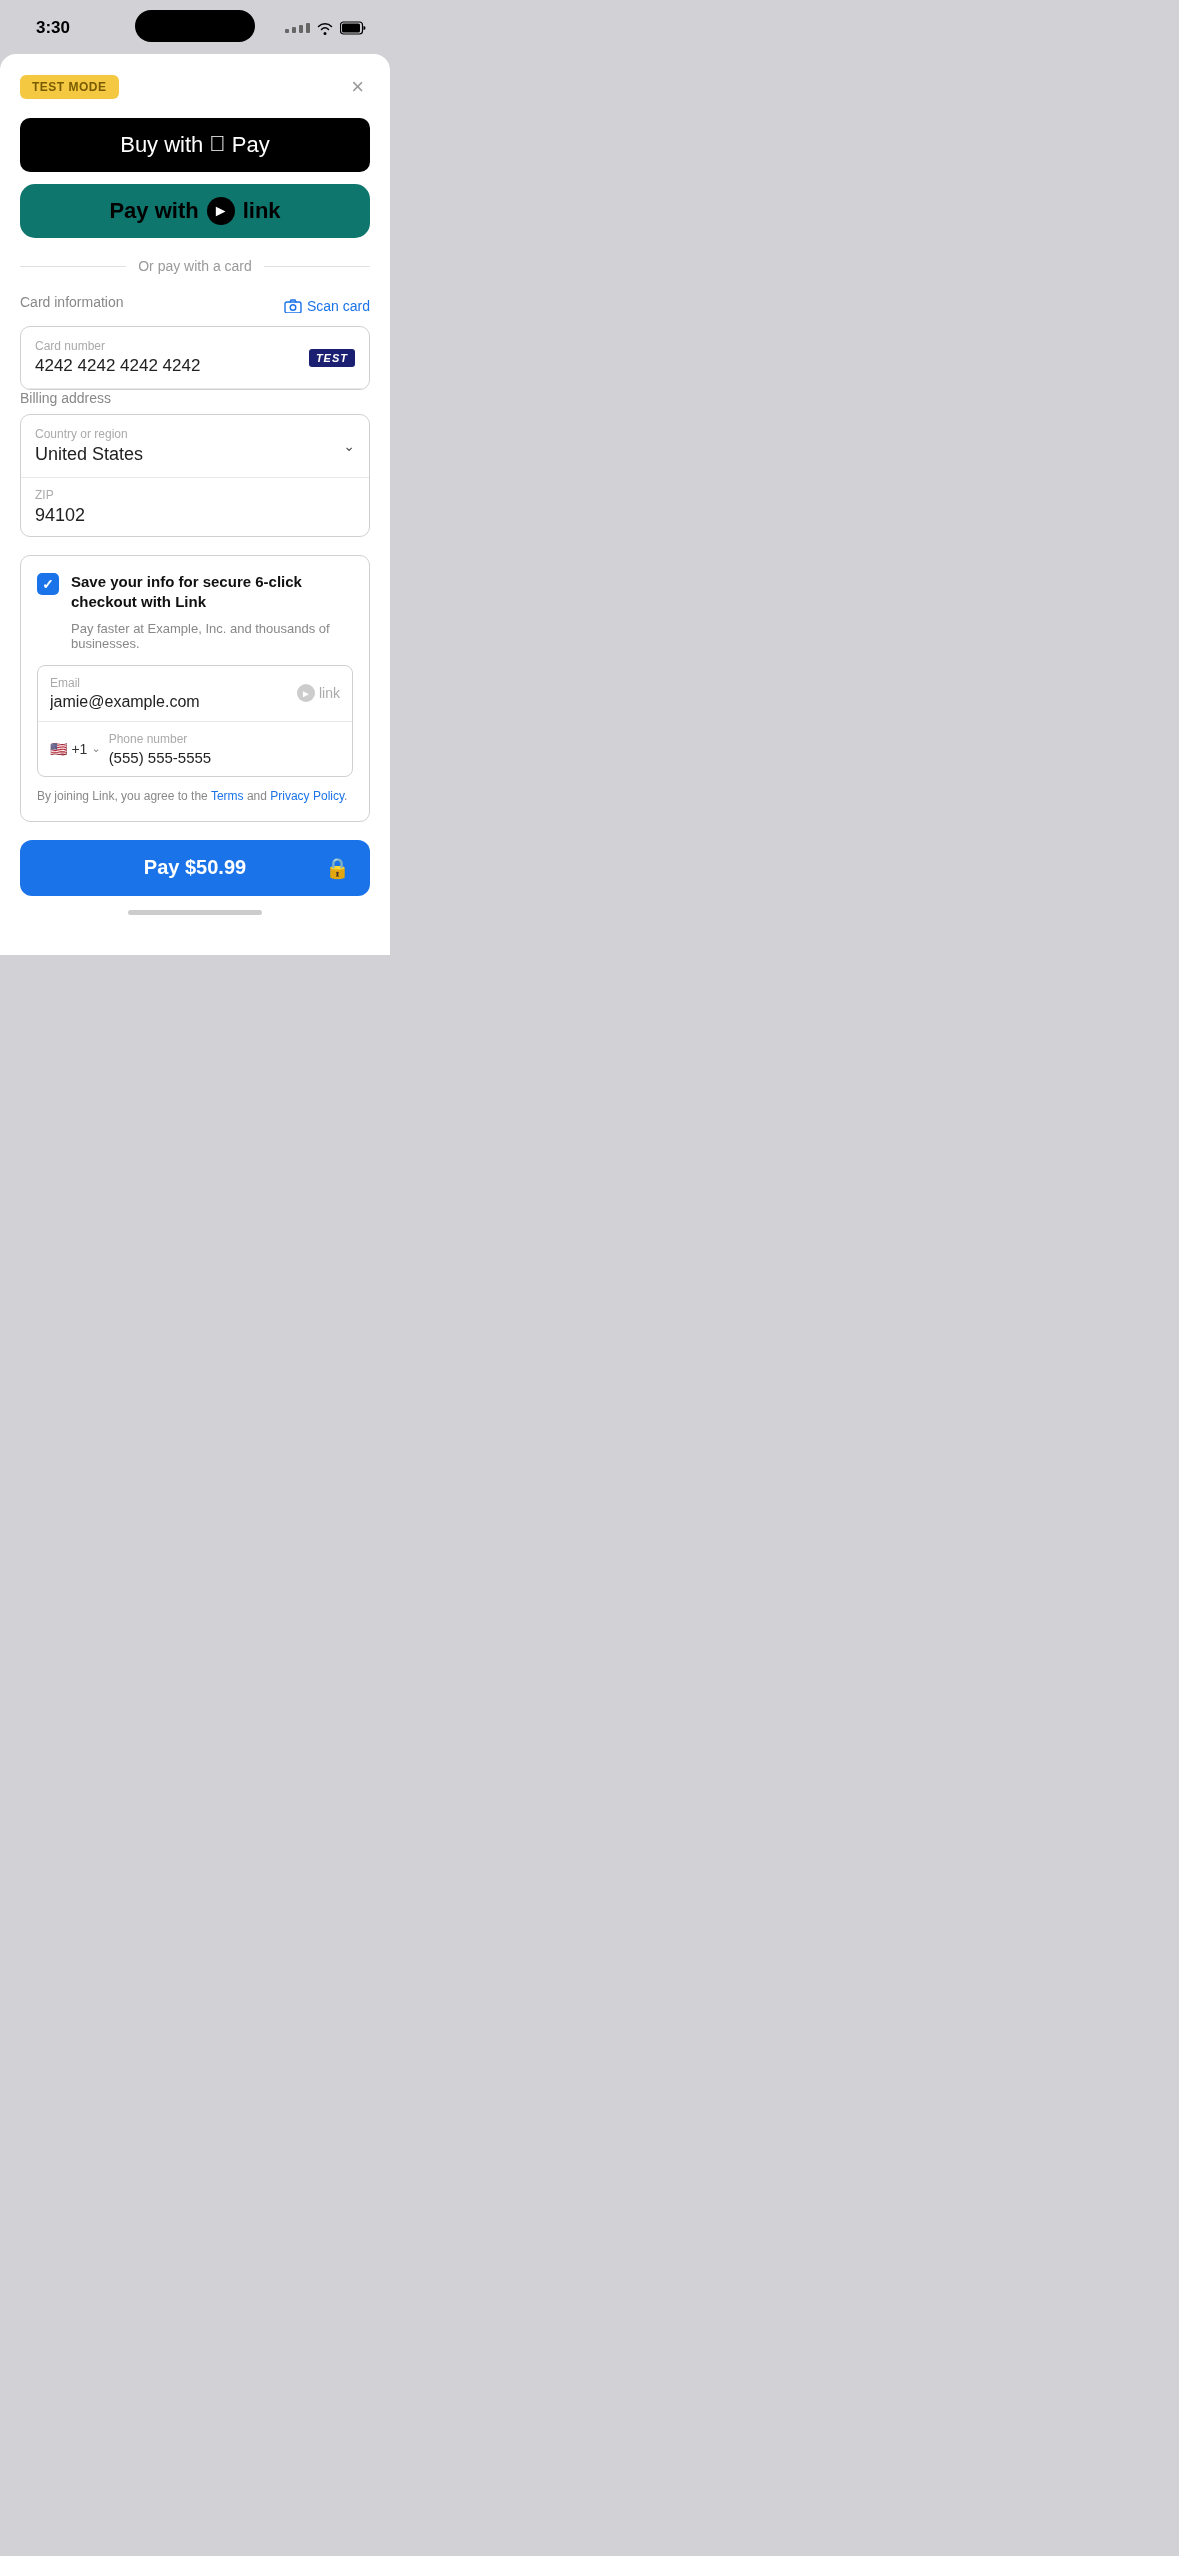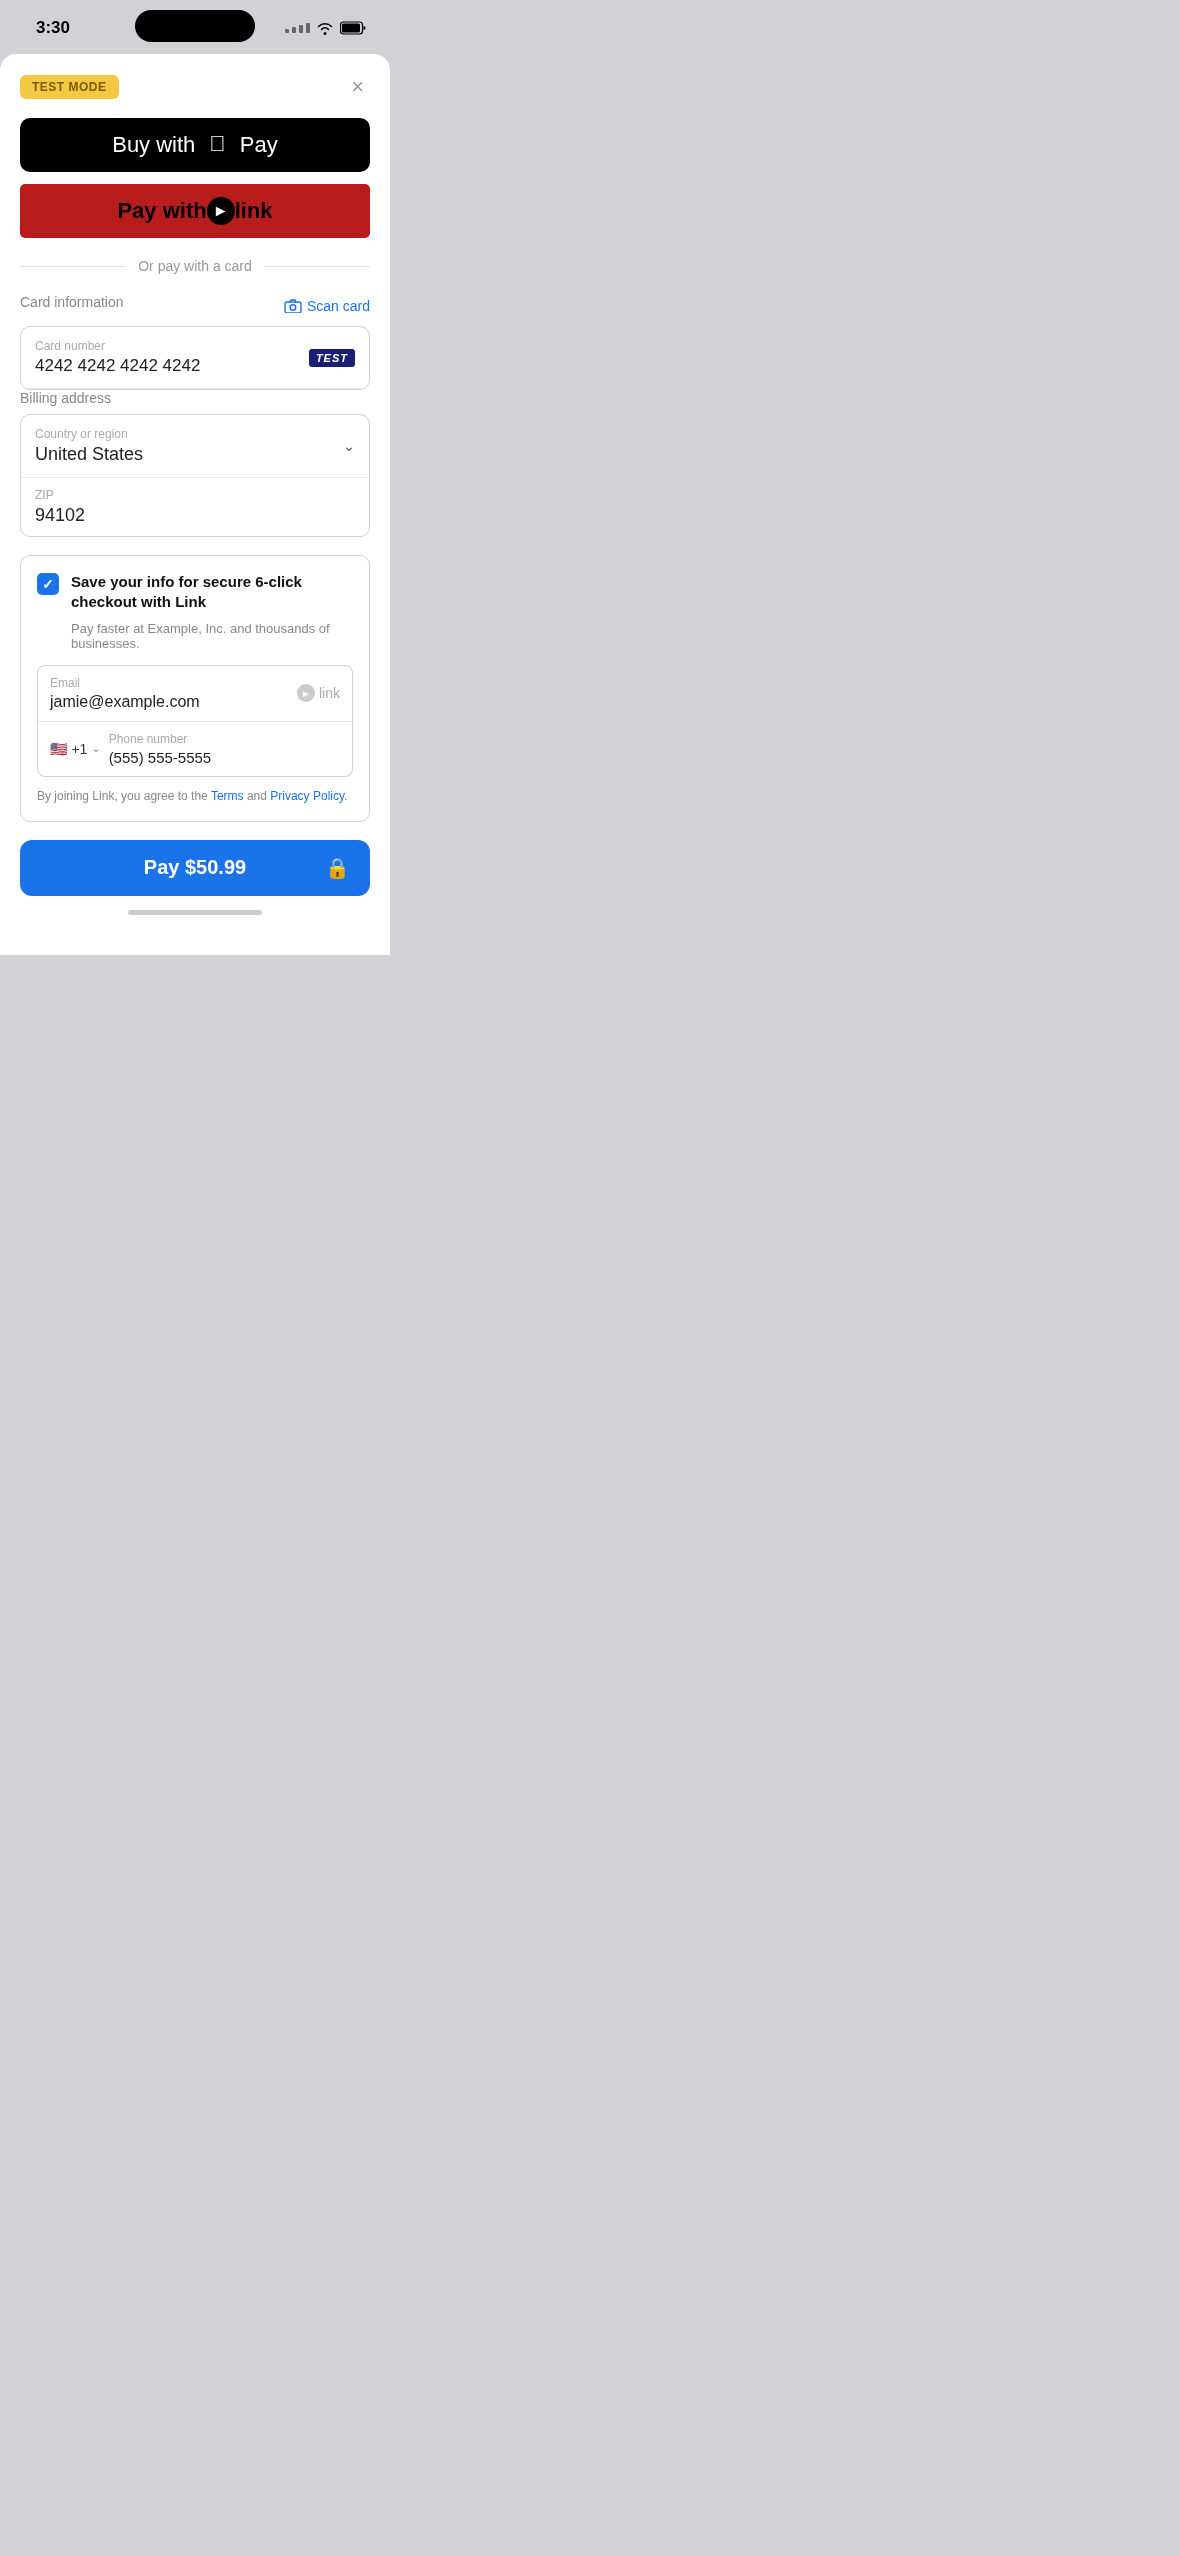--- a/index.html
+++ b/index.html
@@ -98,44 +98,44 @@
       color: #fff;
       border: none;
       border-radius: 10px;
       width: 100%;
       height: 54px;
       font-size: 22px;
       font-weight: 500;
       display: flex;
       align-items: center;
       justify-content: center;
-      gap: 14px;
+      gap: 6px;
       cursor: pointer;
       margin-bottom: 12px;
     }
     .apple-logo {
       font-size: 22px;
       line-height: 1;
       margin-top: -2px;
     }
 
     
     .link-pay-btn {
-      background: #b91c1c;
+      background: #0f766e;
       color: #000;
       border: none;
-      border-radius: 5px;
+      border-radius: 15px;
       width: 100%;
       height: 54px;
       font-size: 22px;
       font-weight: 600;
       display: flex;
       align-items: center;
       justify-content: center;
-      gap: 0;
+      gap: 8px;
       cursor: pointer;
       margin-bottom: 20px;
     }
     .link-icon {
       background: #000;
       color: #fff;
       border-radius: 50%;
       width: 28px;
       height: 28px;
       display: flex;

